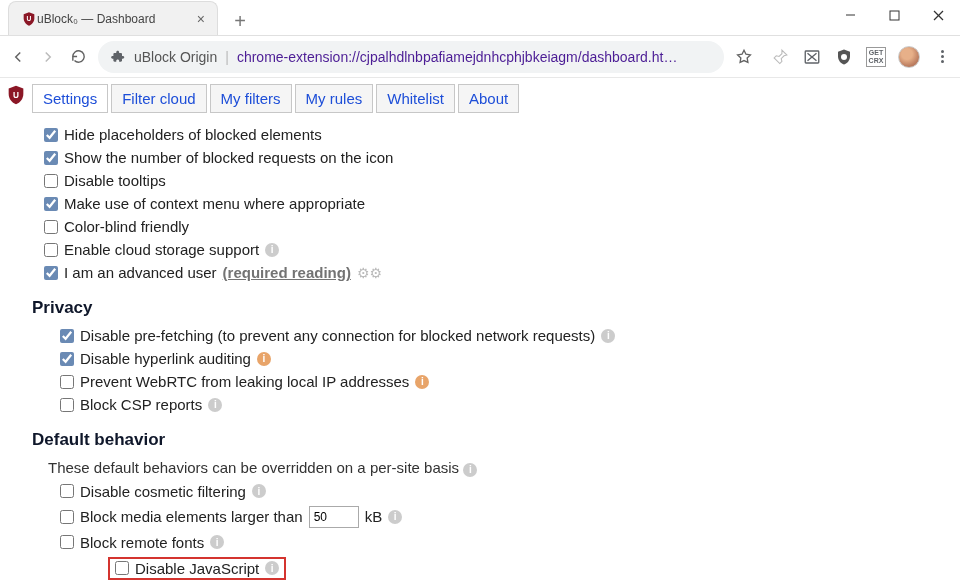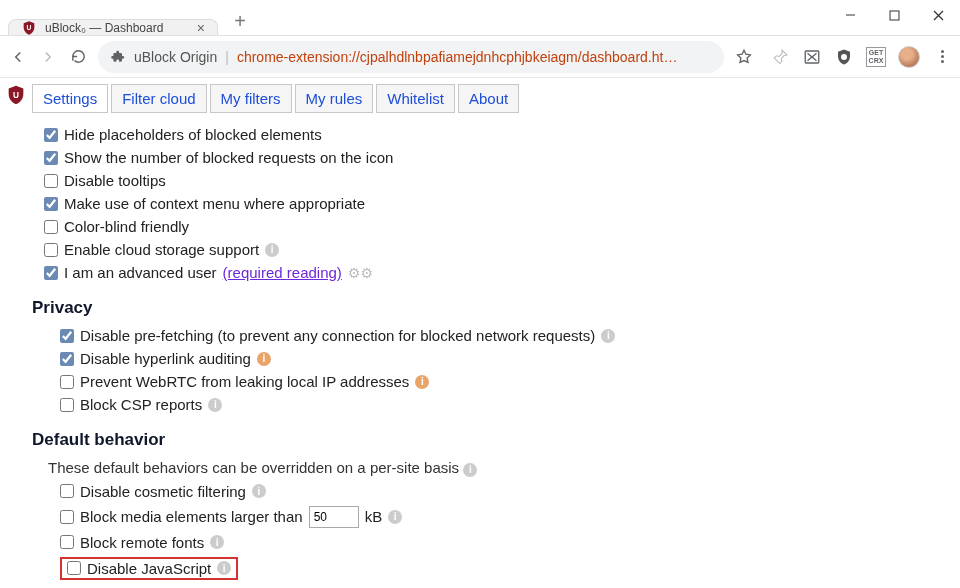--- a/index.html
+++ b/index.html
@@ -1,63 +1,63 @@
 <!DOCTYPE html>
 <html><head>
 <meta charset="utf-8">
 <style>
 * { box-sizing: border-box; margin: 0; padding: 0; }
 body { font-family: "Segoe UI", Arial, sans-serif; font-size: 14px; background: #fff; width: 960px; height: 588px; overflow: hidden; }
 
 
 .titlebar { height: 36px; background: #fff; display: flex; align-items: flex-end; padding-left: 8px; position: relative; border-bottom: 1px solid #e0e0e0; }
-.tab { display: flex; align-items: center; gap: 8px; background: #f1f1f1; color: #555; height: 16px; padding: 0 12px; border-top-left-radius: 8px; border-top-right-radius: 8px; min-width: 210px; position: relative; margin-top: 20px; border: 1px solid #ddd; border-bottom: none; }
+.tab { display: flex; align-items: center; background: #f1f1f1; color: #555; height: 34px; padding: 0 12px; border-top-left-radius: 8px; border-top-right-radius: 8px; min-width: 210px; position: relative; margin-top: 20px; border: 1px solid #ddd; border-bottom: none; }
 .tab .favicon { width: 16px; height: 16px; }
 .tab .tab-title { flex: 1; font-size: 12px; color: #444; white-space: nowrap; overflow: hidden; text-overflow: ellipsis; }
 .tab .tab-close { font-size: 14px; color: #666; cursor: default; }
 .new-tab { width: 28px; height: 28px; display: flex; align-items: center; justify-content: center; color: #777; font-size: 20px; margin-left: 8px; margin-top: 4px; }
 .win-controls { position: absolute; right: 0; top: 0; display: flex; }
 .win-btn { width: 44px; height: 30px; display: flex; align-items: center; justify-content: center; color: #333; font-size: 12px; }
 
 
 .toolbar { height: 42px; background: #fff; display: flex; align-items: center; padding: 0 8px; gap: 10px; border-bottom: 1px solid #e8e8e8; justify-content: flex-end; }
 .tb-icon { width: 20px; height: 20px; display: flex; align-items: center; justify-content: center; color: #636363; }
 .tb-icon.disabled { color: #bbb; }
 .omnibox { flex: 1; display: flex; align-items: center; gap: 8px; height: 32px; background: #f1f3f4; border-radius: 16px; padding: 0 12px; color: #555; font-size: 14px; overflow: hidden; white-space: nowrap; }
 .omnibox .ext-icon { width: 16px; height: 16px; color: #5f6368; }
 .omnibox .title-part { color: #555; }
 .omnibox .divider { color: #bbb; }
-.omnibox .url-part { color: #c2410c; }
+.omnibox .url-part { color: #4c1d95; }
 .ext-area { display: flex; align-items: center; gap: 12px; margin-left: 6px; }
 .ext-area .ext { width: 20px; height: 20px; display: flex; align-items: center; justify-content: center; color: #5f6368; }
 .crx-badge { font-size: 7px; font-weight: bold; color: #777; text-align: center; line-height: 8px; border: 1px solid #999; padding: 1px 2px; }
 .avatar { width: 22px; height: 22px; border-radius: 50%; background: radial-gradient(circle at 40% 35%, #e7b089 30%, #ba7b5e 70%); border: 1px solid #ccc; }
 .kebab { width: 20px; display: flex; flex-direction: column; align-items: center; gap: 2px; }
 .kebab span { width: 3px; height: 3px; background: #5f6368; border-radius: 50%; }
 
 
 .dashboard-wrap { display: flex; height: calc(588px - 36px - 42px); }
 .dash-left { width: 32px; display: flex; align-items: flex-start; justify-content: center; padding-top: 6px; }
 .dash-content { flex: 1; overflow-y: scroll; padding: 6px 8px 20px 0; }
 .tabs-row { display: flex; gap: 3px; margin-bottom: 10px; }
 .dtab { border: 1px solid #c7c7c7; padding: 5px 10px; font-size: 15px; color: #1d4ed8; background: #f5f5f5; cursor: default; }
 .dtab.active { background: #fff; }
 
 .opt { display: flex; align-items: center; gap: 6px; padding: 3px 12px; font-size: 15px; color: #222; }
 .opt input[type=checkbox] { width: 14px; height: 14px; accent-color: #6a8ab4; }
 .help-icon { display: inline-flex; width: 14px; height: 14px; border-radius: 50%; background: #ccc; color: #fff; font-size: 10px; font-weight: bold; align-items: center; justify-content: center; }
 .help-icon.orange { background: #e8a469; }
-.link { color: #6d28d9; }
+.link { color: #737373; font-weight: bold; }
 
 h3.section { font-size: 17px; font-weight: bold; margin: 14px 0 6px 0; color: #0f172a; }
 .section-body { padding-left: 16px; }
 .subtext { color: #333; font-size: 15px; padding: 3px 0; }
 .media-input { width: 50px; height: 22px; border: 1px solid #aaa; padding: 0 4px; font-size: 12px; }
 .cogs { color: #bbb; font-size: 14px; }
-.highlight { border: 2px solid #d4342f; padding: 1px 5px; display: inline-flex; align-items: center; gap: 6px; }
+.highlight { border: 2px solid #d4342f; padding: 1px 5px; display: inline-flex; align-items: center; gap: 6px; margin-left: 48px; }
 
 
 .dash-content::-webkit-scrollbar { width: 14px; }
 .dash-content::-webkit-scrollbar-thumb { background: #c6c6c6; border-radius: 2px; }
 .dash-content::-webkit-scrollbar-track { background: #f4f4f4; }
 
 
 .shield { fill: #8b1726; }
 </style>
 </head>

